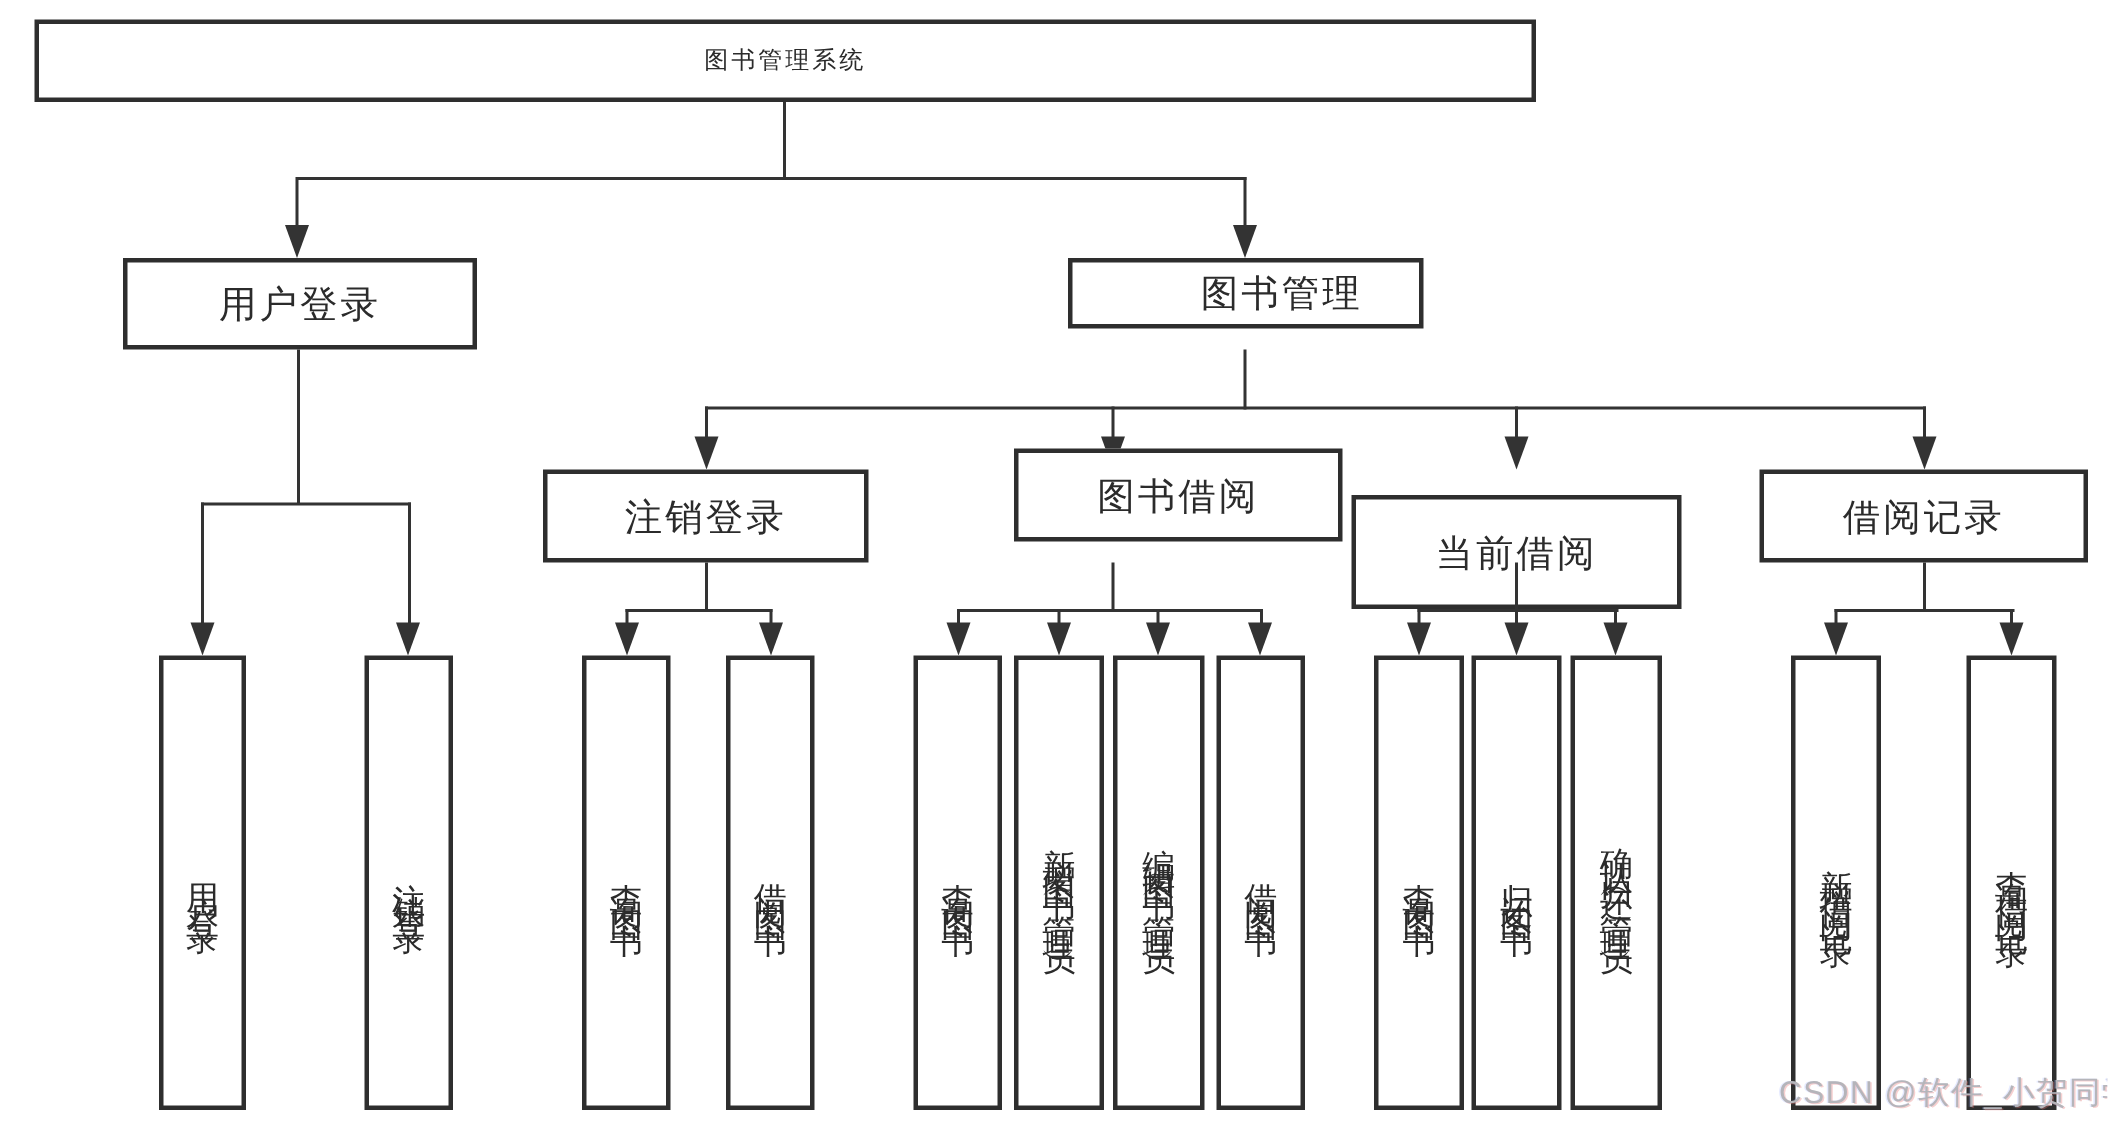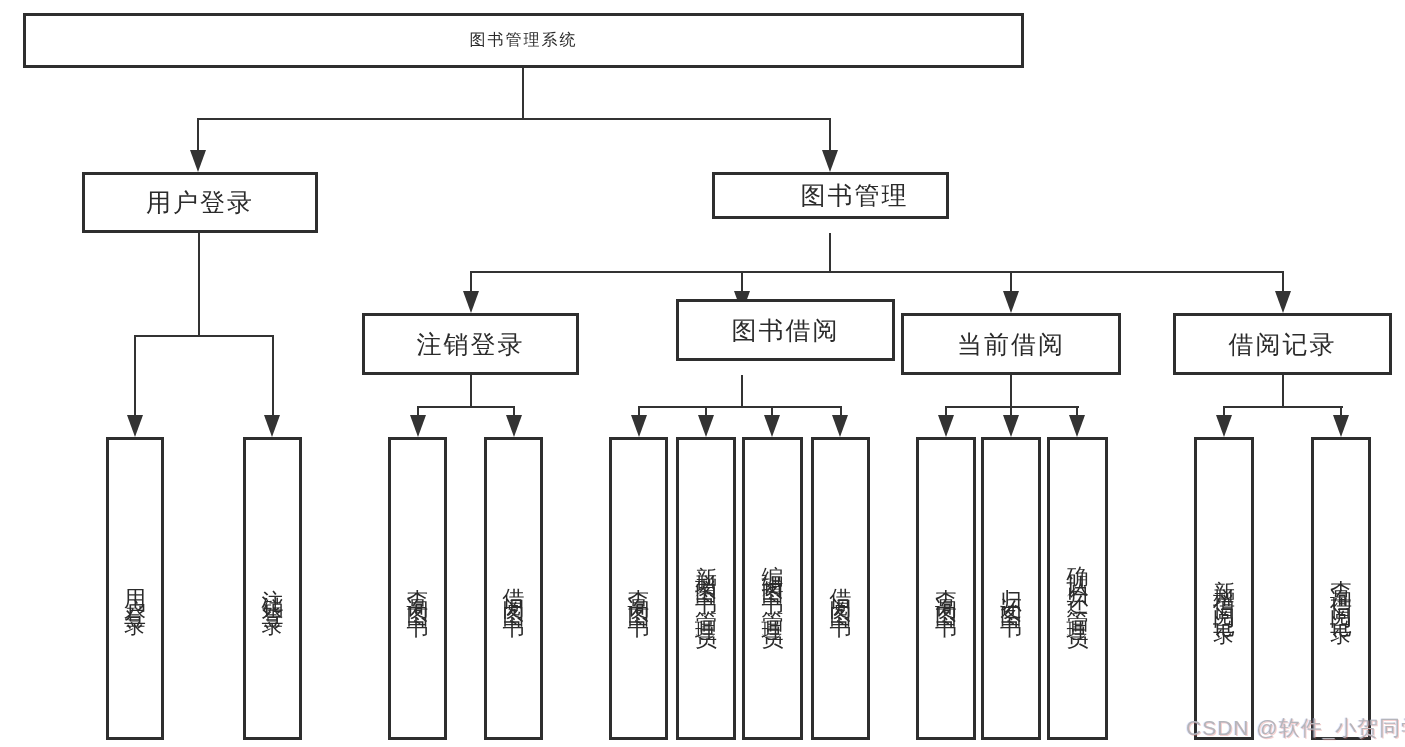--- a/index.html
+++ b/index.html
@@ -115,21 +115,21 @@
   <div class="arrow" style="left:1003px; top:291px;"></div>
   <div class="vline" style="left:1282px; top:271px; height:21px;"></div>
   <div class="arrow" style="left:1275px; top:291px;"></div>
 
   <div class="box hbox" style="left:362px; top:313px; width:217px; height:62px;">
     <span>注销登录</span>
   </div>
   <div class="box hbox" style="left:632px; top:299px; width:219px; height:62px;margin-left:44px;">
     <span>图书借阅</span>
   </div>
-  <div class="box hbox" style="left:901px; top:313px; width:220px; height:62px;">
+  <div class="box hbox" style="left:901px; top:330px; width:220px; height:76px;">
     <span>当前借阅</span>
   </div>
   <div class="box hbox" style="left:1173px; top:313px; width:219px; height:62px;">
     <span>借阅记录</span>
   </div>
 
   <div class="vline" style="left:470px; top:375px; height:33px;"></div>
   <div class="hline" style="left:417px; top:406px; width:98px;"></div>
   <div class="vline" style="left:417px; top:406px; height:10px;"></div>
   <div class="arrow" style="left:410px; top:415px;"></div>

